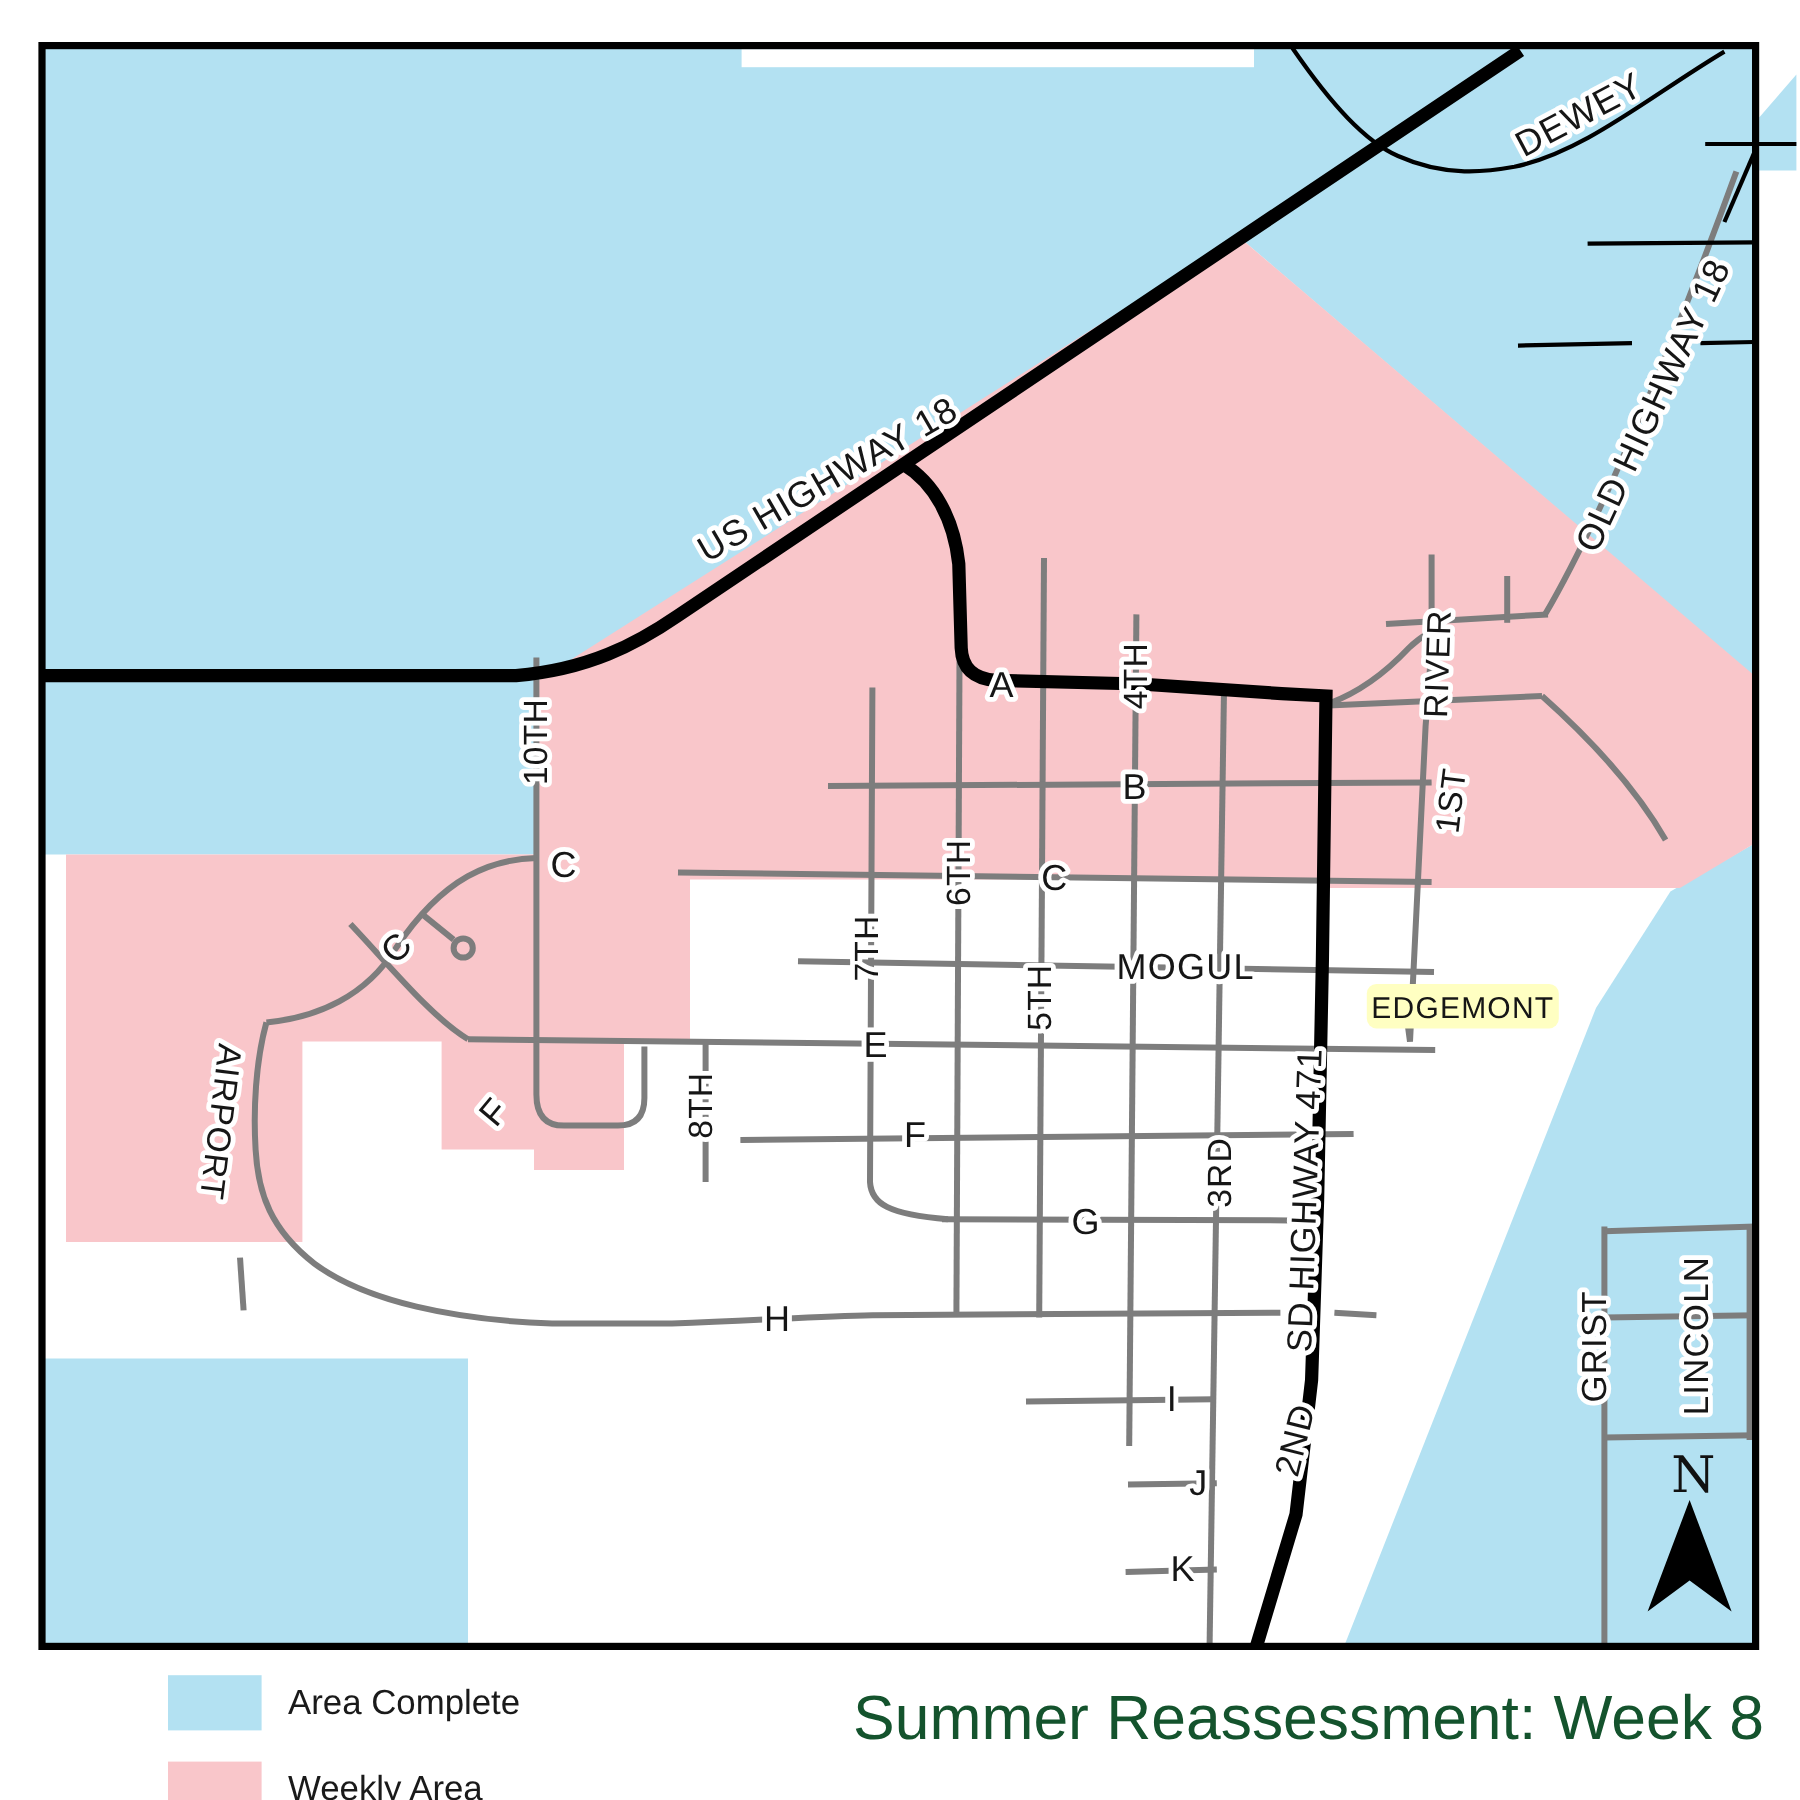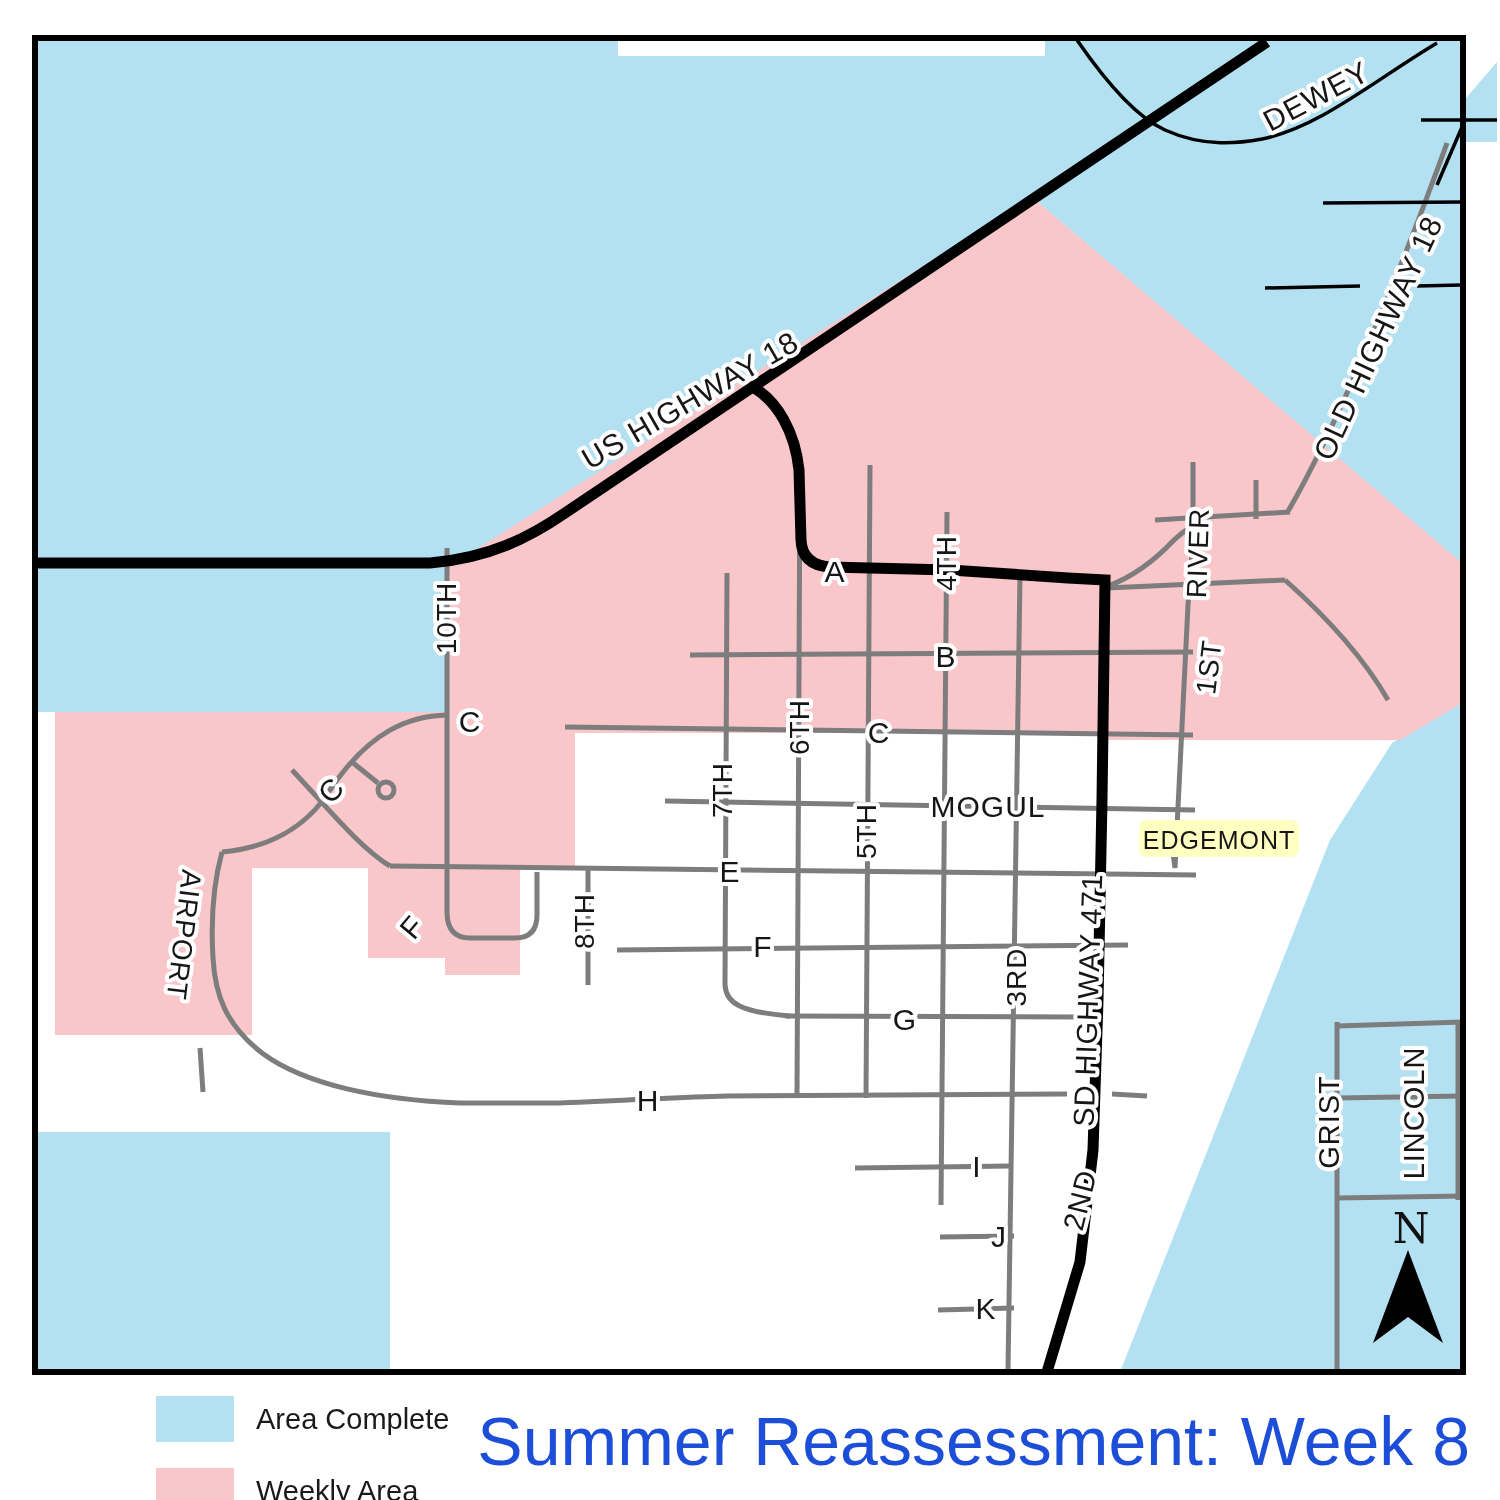--- a/index.html
+++ b/index.html
@@ -5,25 +5,25 @@
   html,body{margin:0;padding:0;background:#fff;}
   body{width:1500px;height:1500px;position:relative;overflow:hidden;
        font-family:"Liberation Sans",sans-serif;}
   #stage{position:absolute;left:0;top:0;width:1500px;height:1500px;}
   svg{position:absolute;left:0;top:0;}
   .maplabel{font-family:"Liberation Sans",sans-serif;fill:#161616;
             stroke:#ffffff;stroke-width:8px;paint-order:stroke;
             stroke-linejoin:round;stroke-linecap:round;letter-spacing:1px;}
   .compassN{font-family:"DejaVu Serif","Liberation Serif",serif;fill:#111;}
   #legend{position:absolute;left:140px;top:1396px;}
-  .legend-row{display:flex;align-items:center;margin-bottom:26px;margin-left:16px;}
+  .legend-row{display:flex;align-items:center;margin-bottom:26px;}
   .swatch{width:78px;height:46px;margin-right:22px;}
   .legend-label{font-size:29px;color:#1a1a1a;}
-  #title{position:absolute;right:30px;top:1402px;font-size:68px;
-         color:#1d4ed8;white-space:nowrap;}
+  #title{position:absolute;right:30px;top:1402px;font-size:52px;
+         color:#14532d;white-space:nowrap;}
 </style>
 </head>
 <body>
 
 <div id="stage">
 <svg width="1500" height="1500" viewBox="0 0 1500 1500">
 
   <g>
 
     <path d="M35,38 H1463 V565 L1032,197 L560,515 Q495,554 450,563 L445,572 V712 H35 Z" style="fill:var(--c-blue)"></path>

